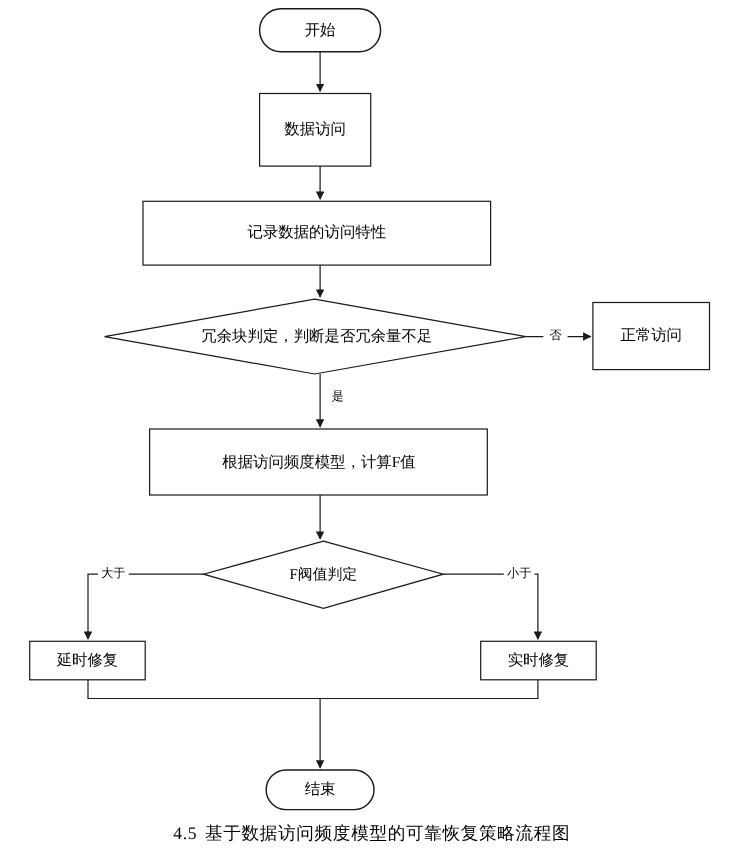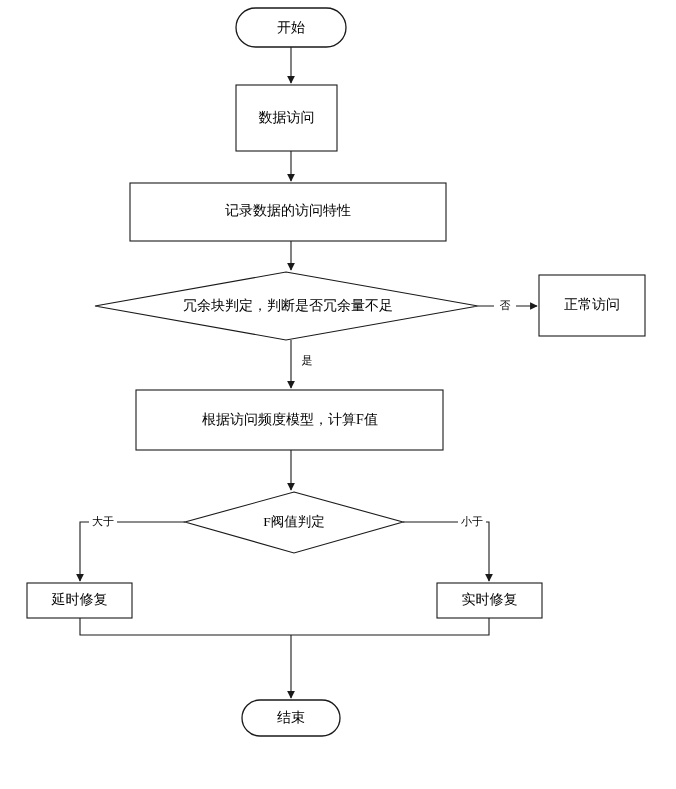--- a/index.html
+++ b/index.html
@@ -166,14 +166,17 @@
       <text class="node-label" x="489.5" y="601">实时修复</text>
     </g>
 
     <g>
       <rect class="node-shape terminator" x="242" y="700" width="98" height="36" rx="18" ry="18"></rect>
       <text class="node-label" x="291" y="718.5">结束</text>
     </g>
 
   </svg>
 
+  <div id="caption">
+    <span class="cap-num">4.5</span><span>基于数据访问频度模型的可靠恢复策略流程图</span>
+  </div>
 
 </div>
 
 </body></html>

